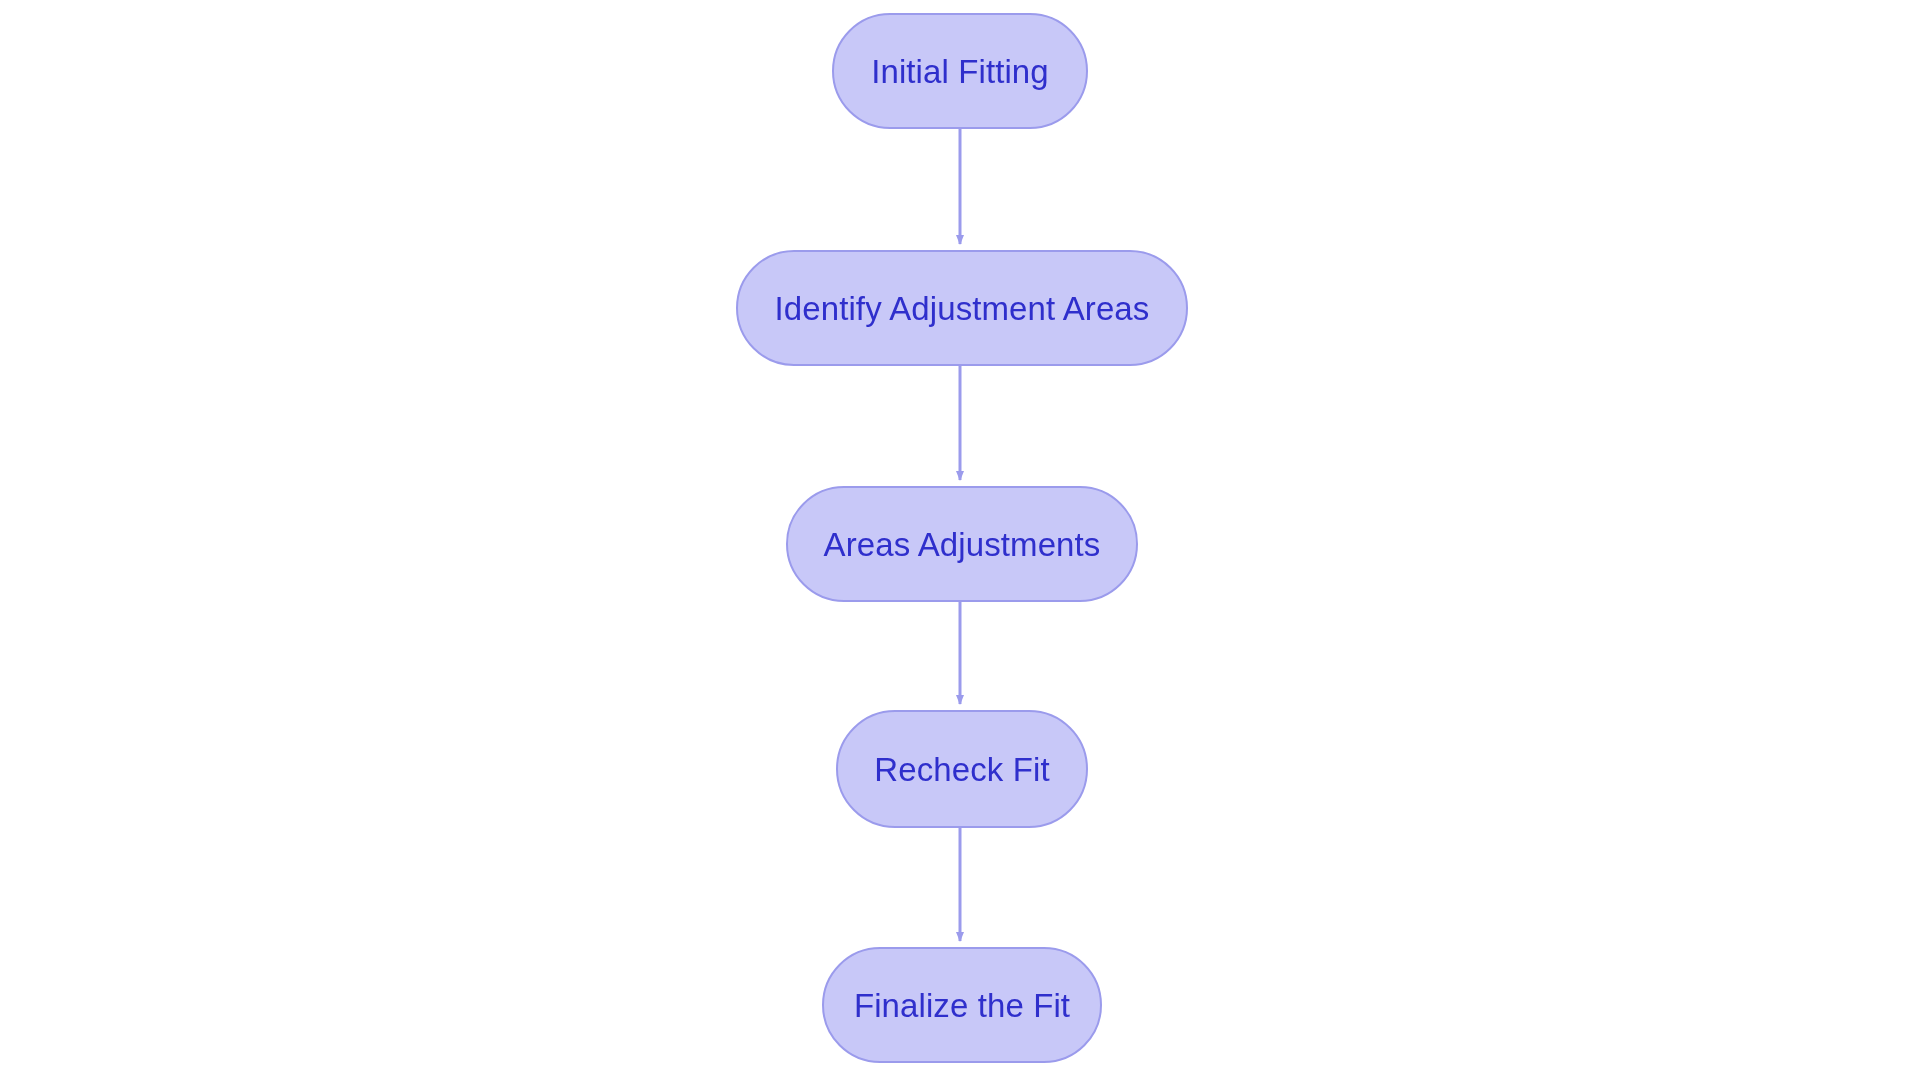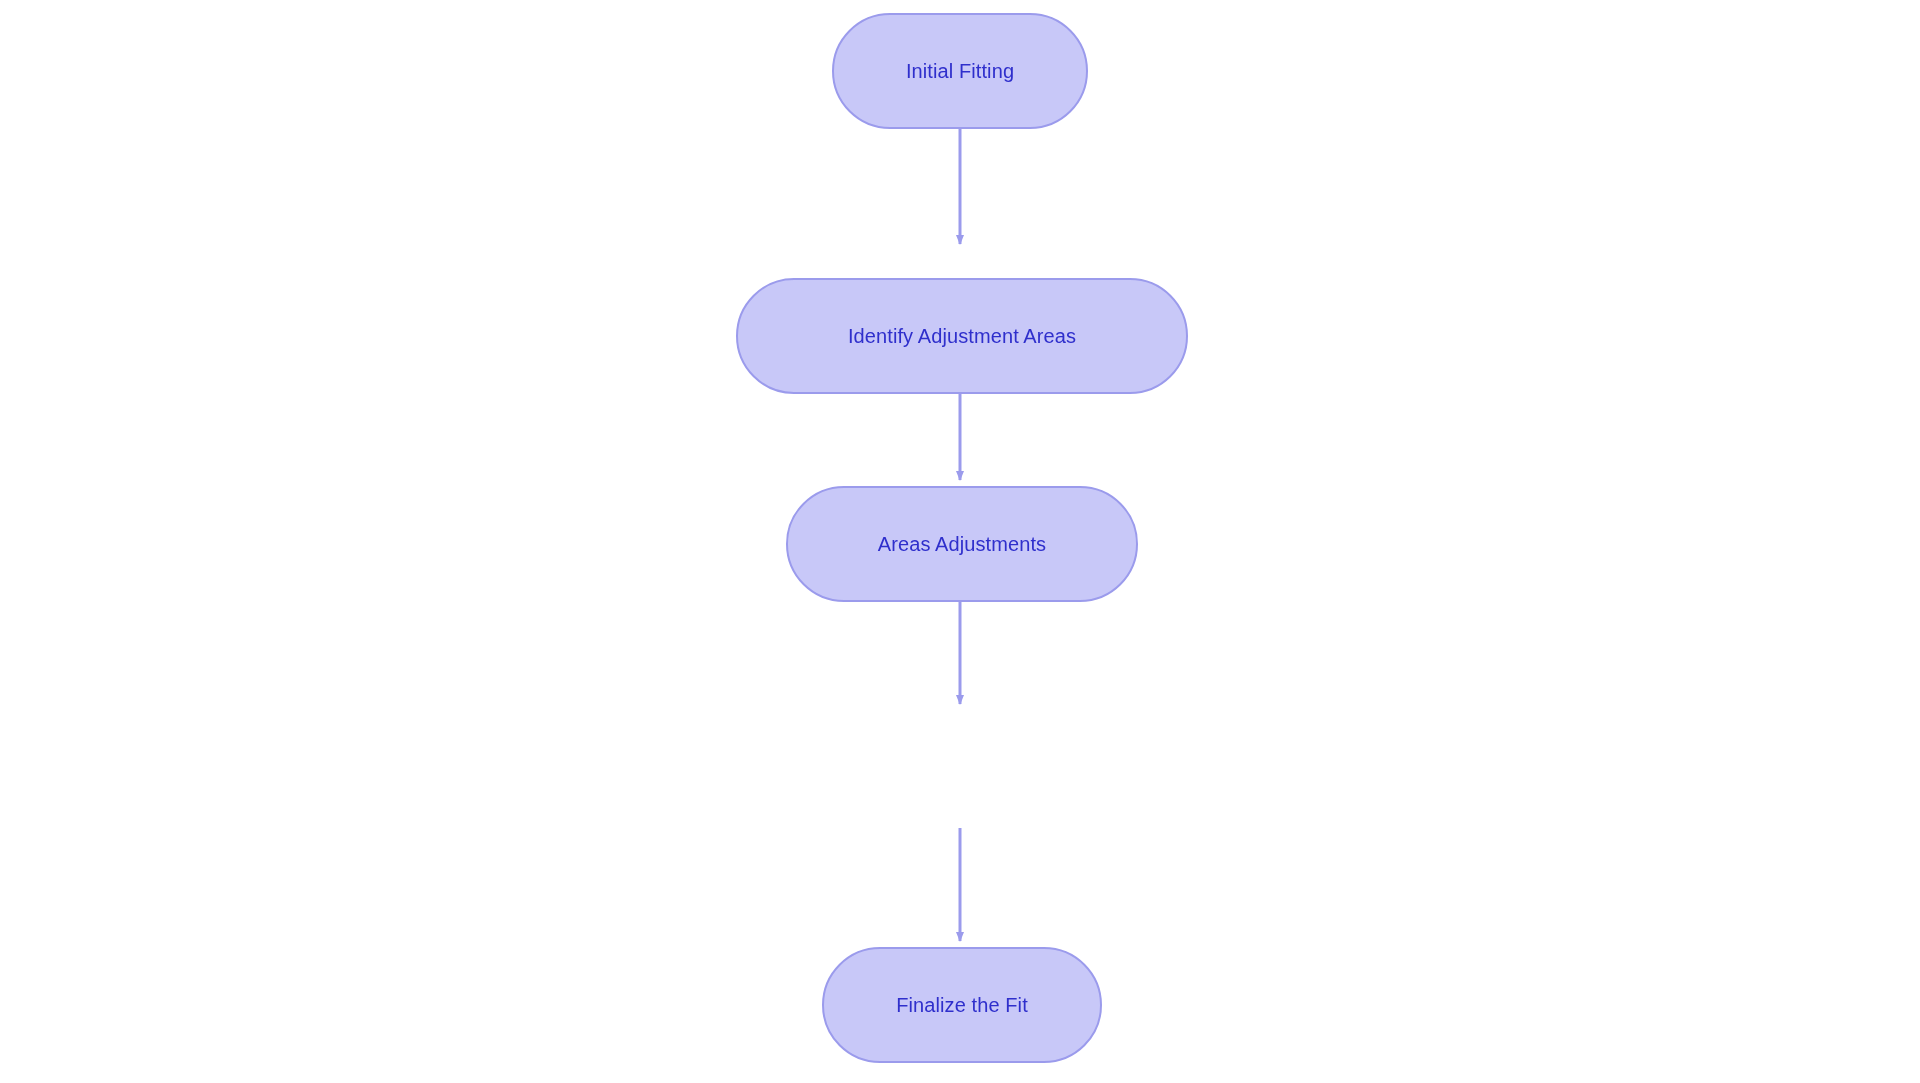--- a/index.html
+++ b/index.html
@@ -33,29 +33,29 @@
     display: flex;
     align-items: center;
     justify-content: center;
     background: #c8c8f8;
     border: 2px solid #9b9bec;
     border-radius: 999px;
     white-space: nowrap;
   }
   .node-label {
     font-family: "Liberation Sans", sans-serif;
-    font-size: 20px;
+    font-size: 33px;
     line-height: 1;
     color: #2f2fcc;
     letter-spacing: 0.1px;
   }
 
   
   #node-0 { left: 832px;  top: 13px;   width: 256px; height: 116px; }
-  #node-1 { left: 736px;  top: 250px;  width: 452px; height: 116px; margin-top: 28px; }
+  #node-1 { left: 736px;  top: 250px;  width: 452px; height: 116px; }
   #node-2 { left: 786px;  top: 486px;  width: 352px; height: 116px; }
   #node-3 { left: 836px;  top: 710px;  width: 252px; height: 118px; }
   #node-4 { left: 822px;  top: 947px;  width: 280px; height: 116px; }
 </style>
 </head>
 <body>
 
 <div id="flowchart">
 
   <svg class="edge-layer" width="1920" height="1083" viewBox="0 0 1920 1083" xmlns="http://www.w3.org/2000/svg">
@@ -84,18 +84,21 @@
   </div>
 
   <div class="node" id="node-1">
     <span class="node-label">Identify Adjustment Areas</span>
   </div>
 
   <div class="node" id="node-2">
     <span class="node-label">Areas Adjustments</span>
   </div>
 
+  <div class="node" id="node-3">
+    <span class="node-label">Recheck Fit</span>
+  </div>
 
   <div class="node" id="node-4">
     <span class="node-label">Finalize the Fit</span>
   </div>
 
 </div>
 
 </body></html>

